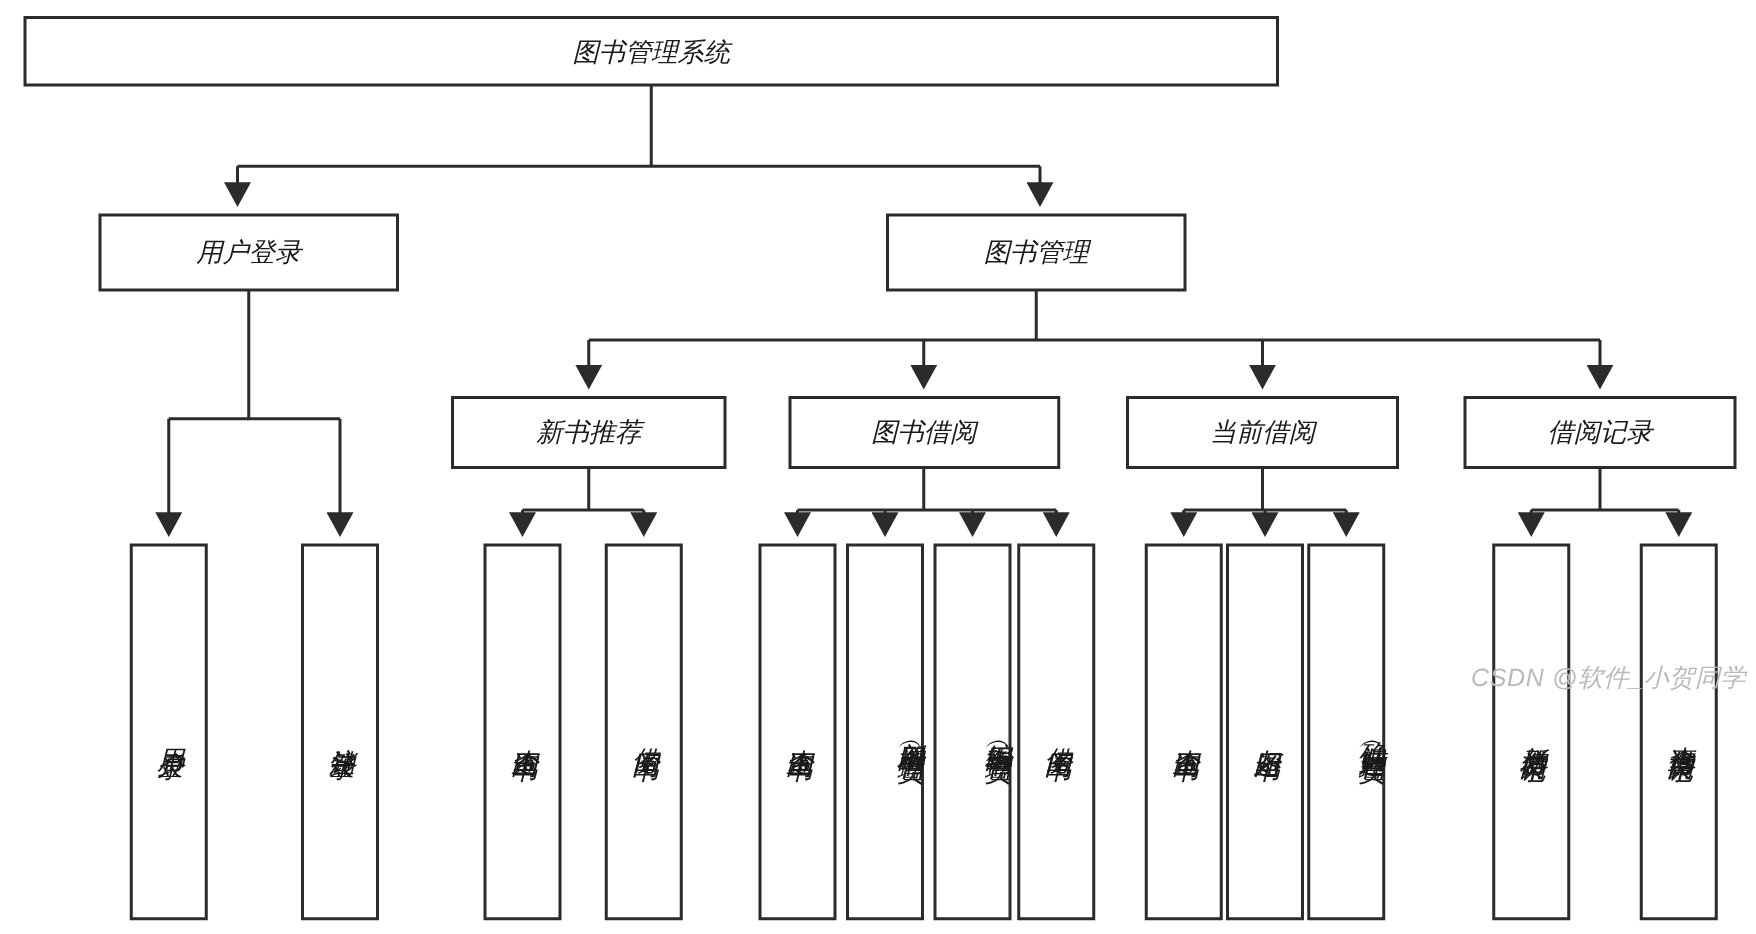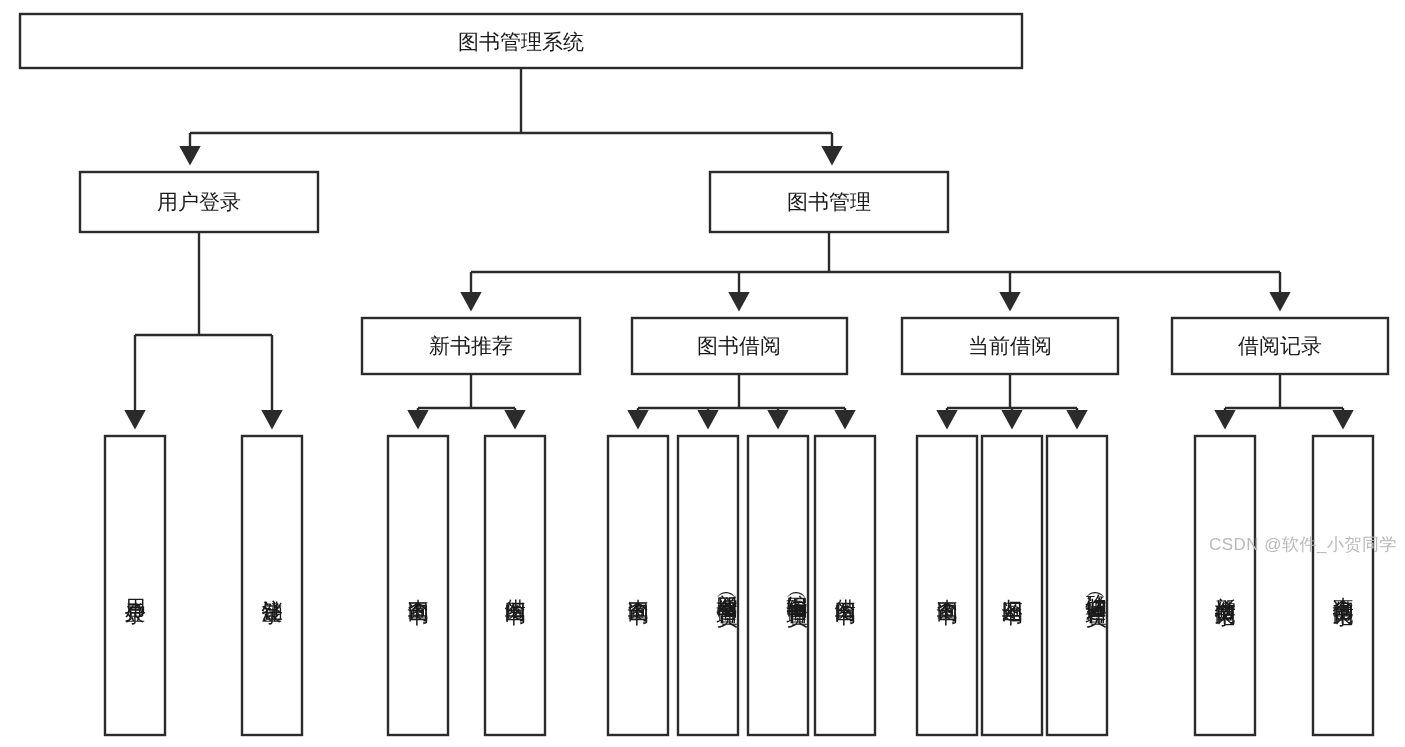--- a/index.html
+++ b/index.html
@@ -11,20 +11,21 @@
     width: 1405px;
     height: 747px;
     font-family: "Liberation Sans", sans-serif;
     overflow: hidden;
   }
   #diagram-root {
     position: relative;
     width: 1405px;
     height: 562px;
     background: #ffffff;
+    font-style: italic;
   }
   svg.flow {
     position: absolute;
     top: 0;
     left: 0;
     width: 1405px;
     height: 747px;
   }
   .node-box {
     fill: #ffffff;
@@ -63,21 +64,21 @@
     justify-content: center;
     text-align: center;
     white-space: nowrap;
     pointer-events: none;
   }
   .watermark {
     position: absolute;
     right: 8px;
     bottom: 6px;
     font-family: "Liberation Sans", sans-serif;
-    font-size: 17px;
+    font-size: 20px;
     color: #b9b9b9;
     letter-spacing: 0.5px;
     white-space: nowrap;
   }
 </style>
 </head>
 <body>
 
 <div id="diagram-root">
 

